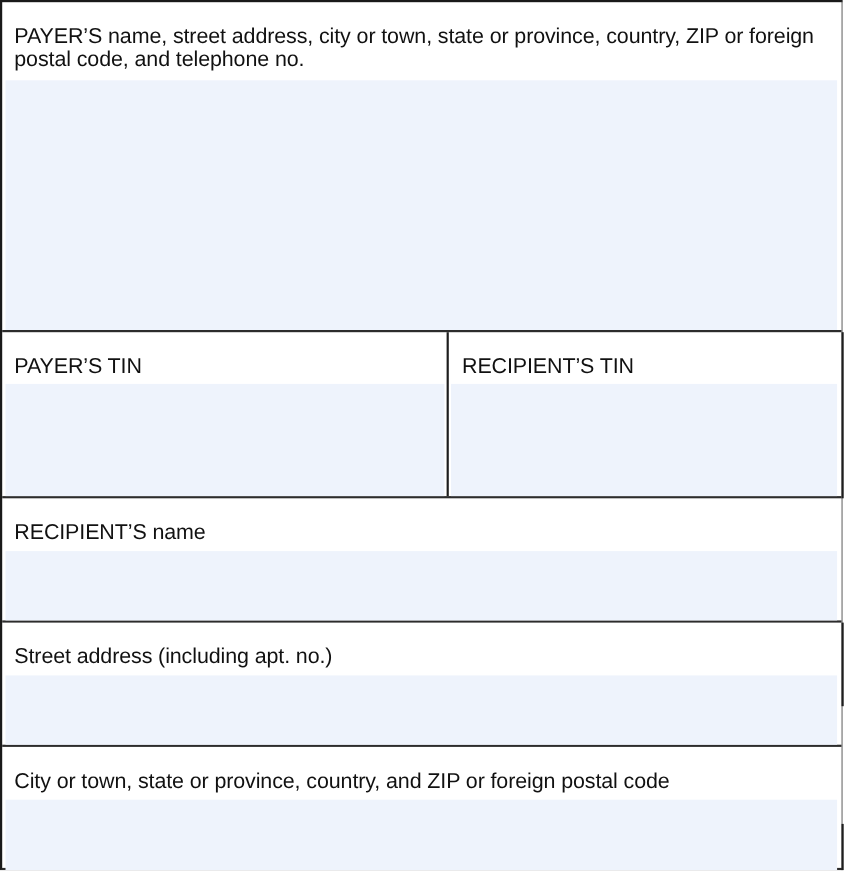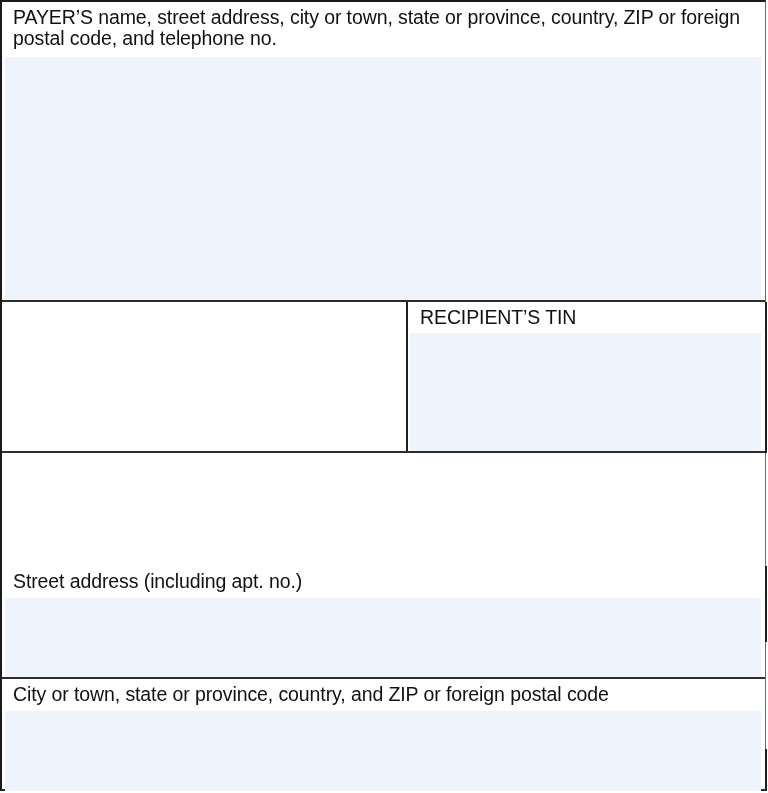--- a/index.html
+++ b/index.html
@@ -31,21 +31,21 @@
       position: absolute;
       left: 0;
       right: 0;
       box-sizing: border-box;
     }
     .row.bottom-line {
       border-bottom: 2px solid #2c2c2c;
     }
     .cell {
       position: absolute;
-      top: 0;
+      top: 16px;
       bottom: 0;
       box-sizing: border-box;
     }
     .label {
       position: absolute;
       left: 11px;
       right: 6px;
       top: 5px;
       font-size: 19.5px;
       line-height: 21px;
@@ -83,28 +83,38 @@
 <div class="form">
 
   <div class="row bottom-line" style="top:0; height:300px;">
     <div class="cell" style="left:0; right:0;">
       <div class="label">PAYER’S name, street address, city or town, state or province, country, ZIP or foreign postal code, and telephone no.</div>
       <textarea class="field" style="top: 55px; resize: none;"></textarea>
     </div>
   </div>
 
   <div class="row bottom-line" style="top:300px; height:151px;">
+    <div class="cell" style="left:0; width:404px;">
+      <div class="label">PAYER’S TIN</div>
+      <input class="field" type="text" style="top: 31px; right: 2px;" value="">
+    </div>
     <div class="vdivider" style="left:404px;"></div>
     <div class="cell" style="left:406px; right:0;text-decoration:underline;">
       <div class="label" style="left:12px;">RECIPIENT’S TIN</div>
       <input class="field" type="text" style="top: 31px; left: 2px;" value="">
     </div>
     <div class="right-accent" style="top:0; bottom:-2px;"></div>
   </div>
 
+  <div class="row bottom-line" style="top:451px; height:113px;">
+    <div class="cell" style="left:0; right:0;">
+      <div class="label">RECIPIENT’S name</div>
+      <input class="field" type="text" style="top: 32px;" value="">
+    </div>
+  </div>
 
   <div class="row bottom-line" style="top:564px; height:113px;">
     <div class="cell" style="left:0; right:0;text-decoration:underline;">
       <div class="label">Street address (including apt. no.)</div>
       <input class="field" type="text" style="top: 32px;" value="">
     </div>
     <div class="right-accent" style="top:0; height:76px;"></div>
   </div>
 
   <div class="row" style="top:677px; height:112px;">

